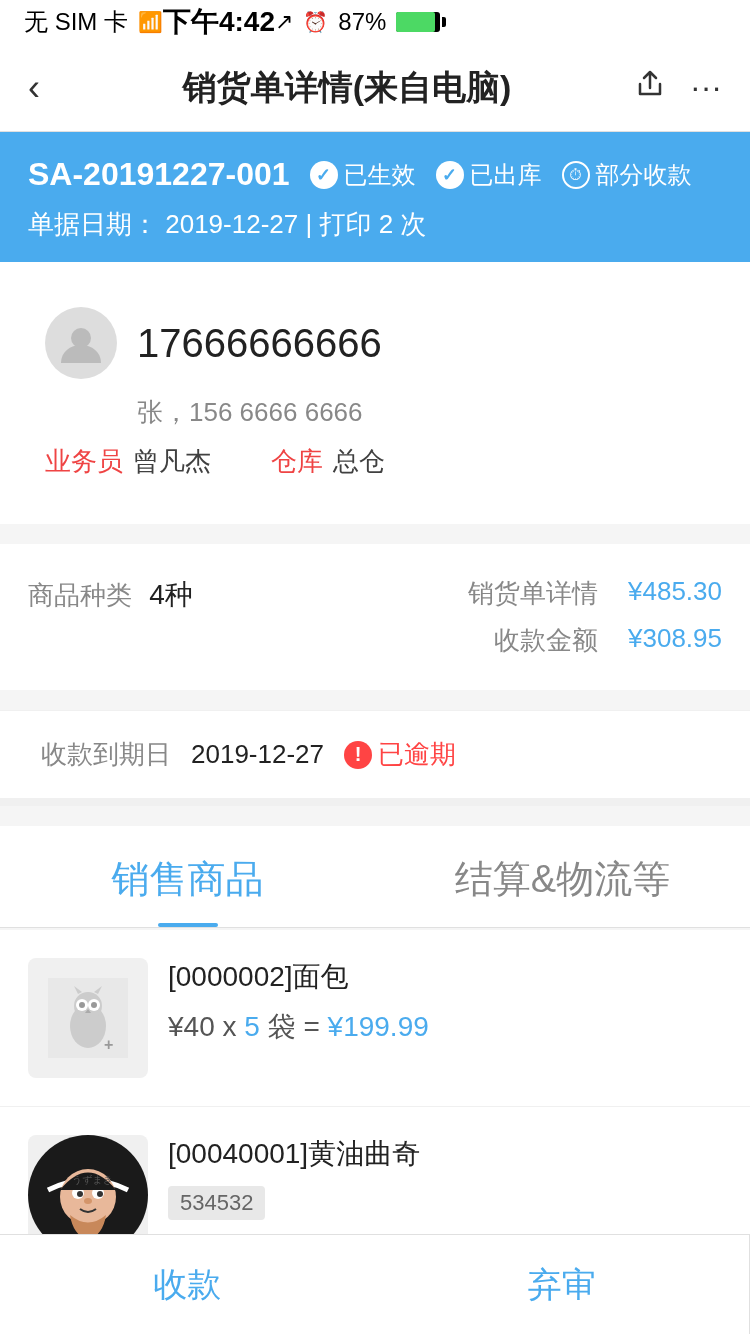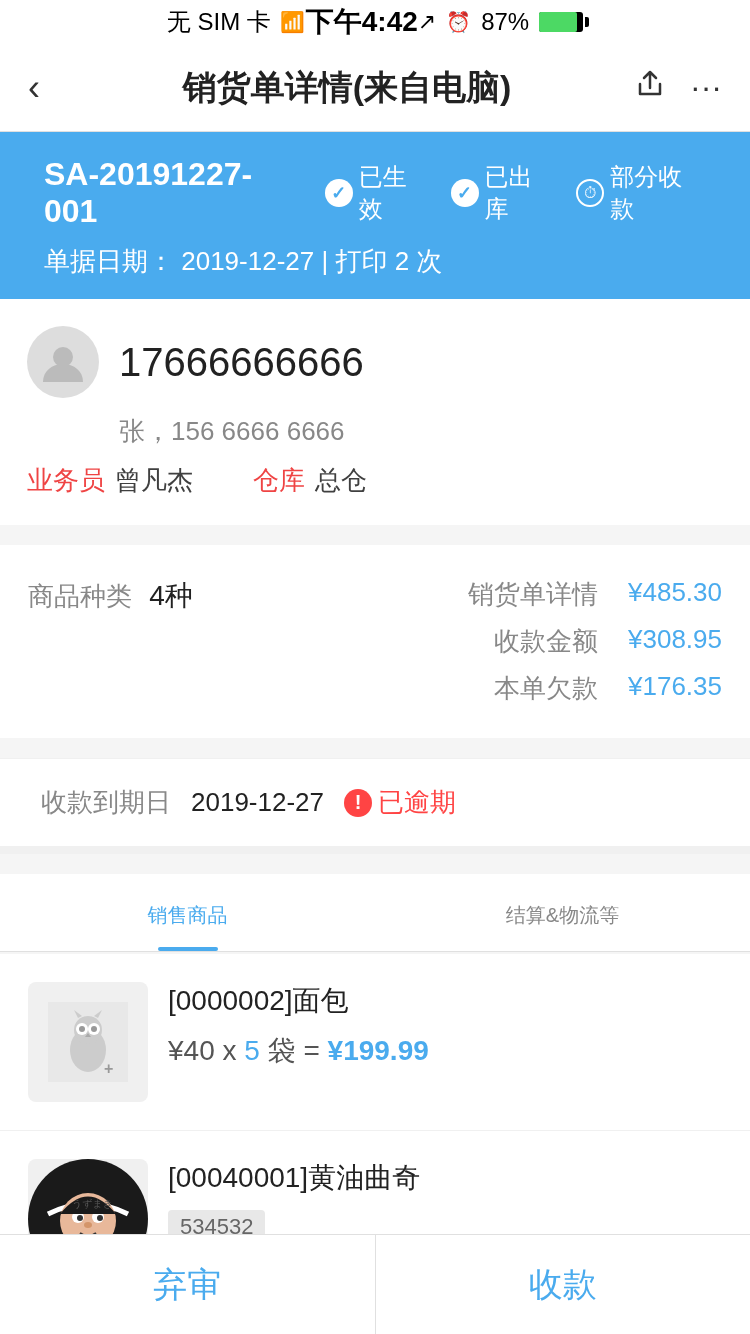--- a/index.html
+++ b/index.html
@@ -12,21 +12,21 @@
       overflow-x: hidden;
       font-size: 28px;
     }
 
     
     .status-bar {
       height: 44px;
       background: #fff;
       display: flex;
       align-items: center;
-      justify-content: center;
+      justify-content: flex-start;
       padding: 13px 24px;
       font-size: 24px;
       font-weight: 500;
     }
     .status-left { display: flex; align-items: center; gap: 10px; }
     .status-right { display: flex; align-items: center; gap: 10px; }
     .wifi-icon { font-size: 20px; }
     .battery { background: #000; width: 44px; height: 20px; border-radius: 3px; position: relative; display: inline-block; }
     .battery::after { content: ''; position: absolute; right: -6px; top: 50%; transform: translateY(-50%); width: 4px; height: 10px; background: #000; border-radius: 0 2px 2px 0; }
     .battery-fill { background: #4cd964; height: 100%; width: 87%; border-radius: 2px; }
@@ -60,21 +60,21 @@
     }
     .nav-share, .nav-more {
       font-size: 32px;
       color: #333;
       cursor: pointer;
     }
 
     
     .header-banner {
       background: #4aabee;
-      padding: 24px 44px 20px;
+      padding: 24px 28px 20px;
     }
     .banner-row1 {
       display: flex;
       align-items: center;
       gap: 20px;
       margin-bottom: 14px;
     }
     .order-id {
       font-size: 32px;
       font-weight: 700;
@@ -111,21 +111,21 @@
       color: #fff;
     }
     .banner-row2 {
       font-size: 26px;
       color: #fff;
     }
 
     
     .customer-section {
       background: #fff;
-      padding: 27px;
+      padding: 45px;
       margin-bottom: 20px;
     }
     .customer-row {
       display: flex;
       align-items: center;
       gap: 20px;
       margin-bottom: 16px;
     }
     .customer-name {
       font-size: 40px;
@@ -217,21 +217,21 @@
     
     .tabs-section {
       background: #fff;
       display: flex;
       border-bottom: 1px solid #e0e0e0;
     }
     .tab-item {
       flex: 1;
       text-align: center;
       padding: 28px 0 22px;
-      font-size: 20px;
+      font-size: 38px;
       cursor: pointer;
       color: #888;
       position: relative;
     }
     .tab-item.active {
       color: #4aabee;
     }
     .tab-item.active::after {
       content: '';
       position: absolute;
@@ -283,21 +283,21 @@
       font-size: 22px;
       padding: 4px 12px;
       border-radius: 4px;
       margin-bottom: 12px;
     }
     .product-price {
       font-size: 28px;
       color: #555;
     }
     .product-price .qty { color: #4aabee; }
-    .product-price .total { color: #4aabee; font-weight: 700; }
+    .product-price .total { color: #4aabee; font-weight: 400; }
 
     
     .bottom-bar {
       position: fixed;
       bottom: 0;
       width: 750px;
       height: 100px;
       background: #fff;
       border-top: 1px solid #e0e0e0;
       display: flex;
@@ -415,24 +415,20 @@
   </div>
   <div class="stats-right">
     <div class="stat-row">
       <span class="stat-label">销货单详情</span>
       <span class="stat-value">¥485.30</span>
     </div>
     <div class="stat-row">
       <span class="stat-label">收款金额</span>
       <span class="stat-value">¥308.95</span>
     </div>
-    <div class="stat-row">
-      <span class="stat-label">本单欠款</span>
-      <span class="stat-value">¥176.35</span>
-    </div>
   </div>
 </div>
 
 <div class="due-section">
   <span class="due-label">收款到期日</span>
   <span class="due-date">2019-12-27</span>
   <div class="overdue-badge">
     <div class="overdue-icon">!</div>
     <span>已逾期</span>
   </div>
@@ -523,15 +519,15 @@
         <span class="total">¥8.28</span>
       </div>
     </div>
   </div>
 
 </div>
 
 <div class="bottom-spacer"></div>
 
 <div class="bottom-bar">
+  <button class="bottom-btn confirm">收款</button>
   <button class="bottom-btn cancel">弃审</button>
-  <button class="bottom-btn confirm">收款</button>
 </div>
 
 </body></html>

